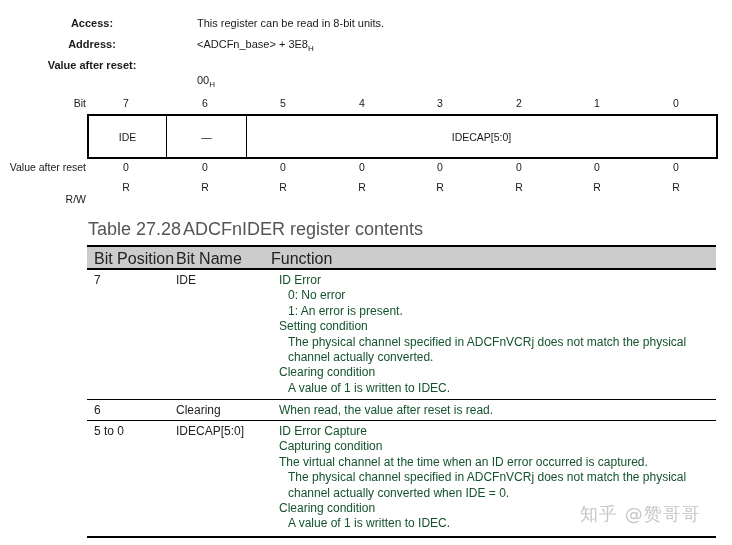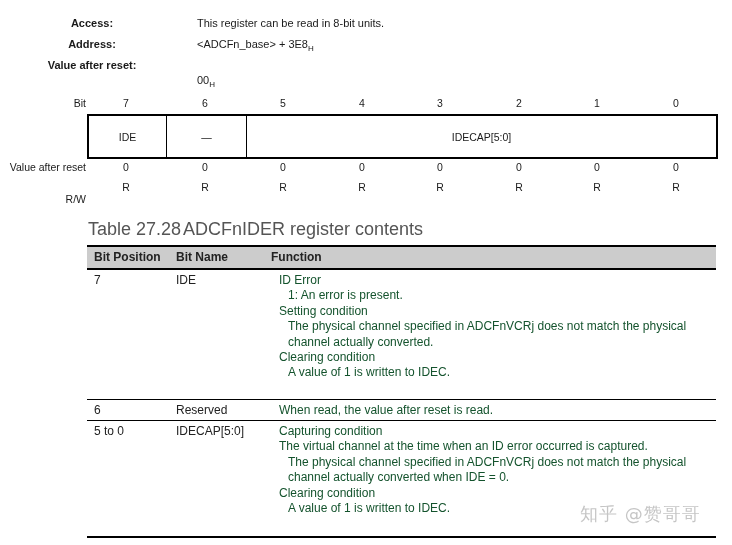--- a/index.html
+++ b/index.html
@@ -21,21 +21,21 @@
   .reg-divider { position: absolute; top: 0; width: 1px; height: 41px; background: #000; }
 
   
   .table-title { position: absolute; left: 88px; top: 219px; font-size: 18px; font-weight: normal; color: #555; }
   .table-title .num { display: inline-block; width: 95px; }
 
   
   .reg-table { position: absolute; left: 87px; top: 245px; width: 629px; }
   .thead { position: relative; height: 21px; background: #cccccc;
            border-top: 2px solid #000; border-bottom: 2px solid #000; }
-  .th { position: absolute; top: 3px; font-size: 12px; font-weight: bold; color: #222; }
+  .th { position: absolute; top: 3px; font-size: 16px; font-weight: normal; color: #222; }
   .trow { position: relative; border-bottom: 1px solid #000; }
   .trow.last { border-bottom: 2px solid #000; }
   .td { position: absolute; top: 3px; font-size: 12px; color: #222; }
   .fn-lines { position: absolute; left: 192px; top: 3px; font-size: 12px; line-height: 15.4px; color: #14532d; }
   .fn-line.indent { padding-left: 9px; }
 
   .c1 { left: 7px; }
   .c2 { left: 89px; }
 
   .watermark { position: absolute; left: 580px; top: 502px; font-size: 18px;
@@ -102,41 +102,43 @@
     <div class="th c1">Bit Position</div>
     <div class="th c2">Bit Name</div>
     <div class="th" style="left:184px;">Function</div>
   </div>
 
   <div class="trow" style="height:129px;">
     <div class="td c1">7</div>
     <div class="td c2">IDE</div>
     <div class="fn-lines">
       <div class="fn-line">ID Error</div>
+      <div class="fn-line indent">0: No error</div>
       <div class="fn-line indent">1: An error is present.</div>
       <div class="fn-line">Setting condition</div>
       <div class="fn-line indent">The physical channel specified in ADCFnVCRj does not match the physical</div>
       <div class="fn-line indent">channel actually converted.</div>
       <div class="fn-line">Clearing condition</div>
       <div class="fn-line indent">A value of 1 is written to IDEC.</div>
     </div>
   </div>
 
   <div class="trow" style="height:20px;">
     <div class="td c1">6</div>
-    <div class="td c2">Reserved</div>
+    <div class="td c2">Clearing</div>
     <div class="fn-lines">
       <div class="fn-line">When read, the value after reset is read.</div>
     </div>
   </div>
 
   <div class="trow last" style="height:115px;">
     <div class="td c1">5 to 0</div>
     <div class="td c2">IDECAP[5:0]</div>
     <div class="fn-lines">
+      <div class="fn-line">ID Error Capture</div>
       <div class="fn-line">Capturing condition</div>
       <div class="fn-line">The virtual channel at the time when an ID error occurred is captured.</div>
       <div class="fn-line indent">The physical channel specified in ADCFnVCRj does not match the physical</div>
       <div class="fn-line indent">channel actually converted when IDE = 0.</div>
       <div class="fn-line">Clearing condition</div>
       <div class="fn-line indent">A value of 1 is written to IDEC.</div>
     </div>
   </div>
 </div>
 

